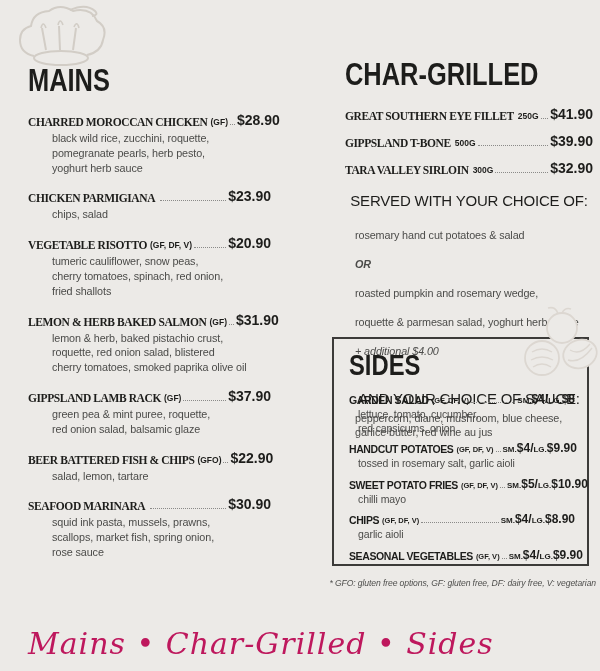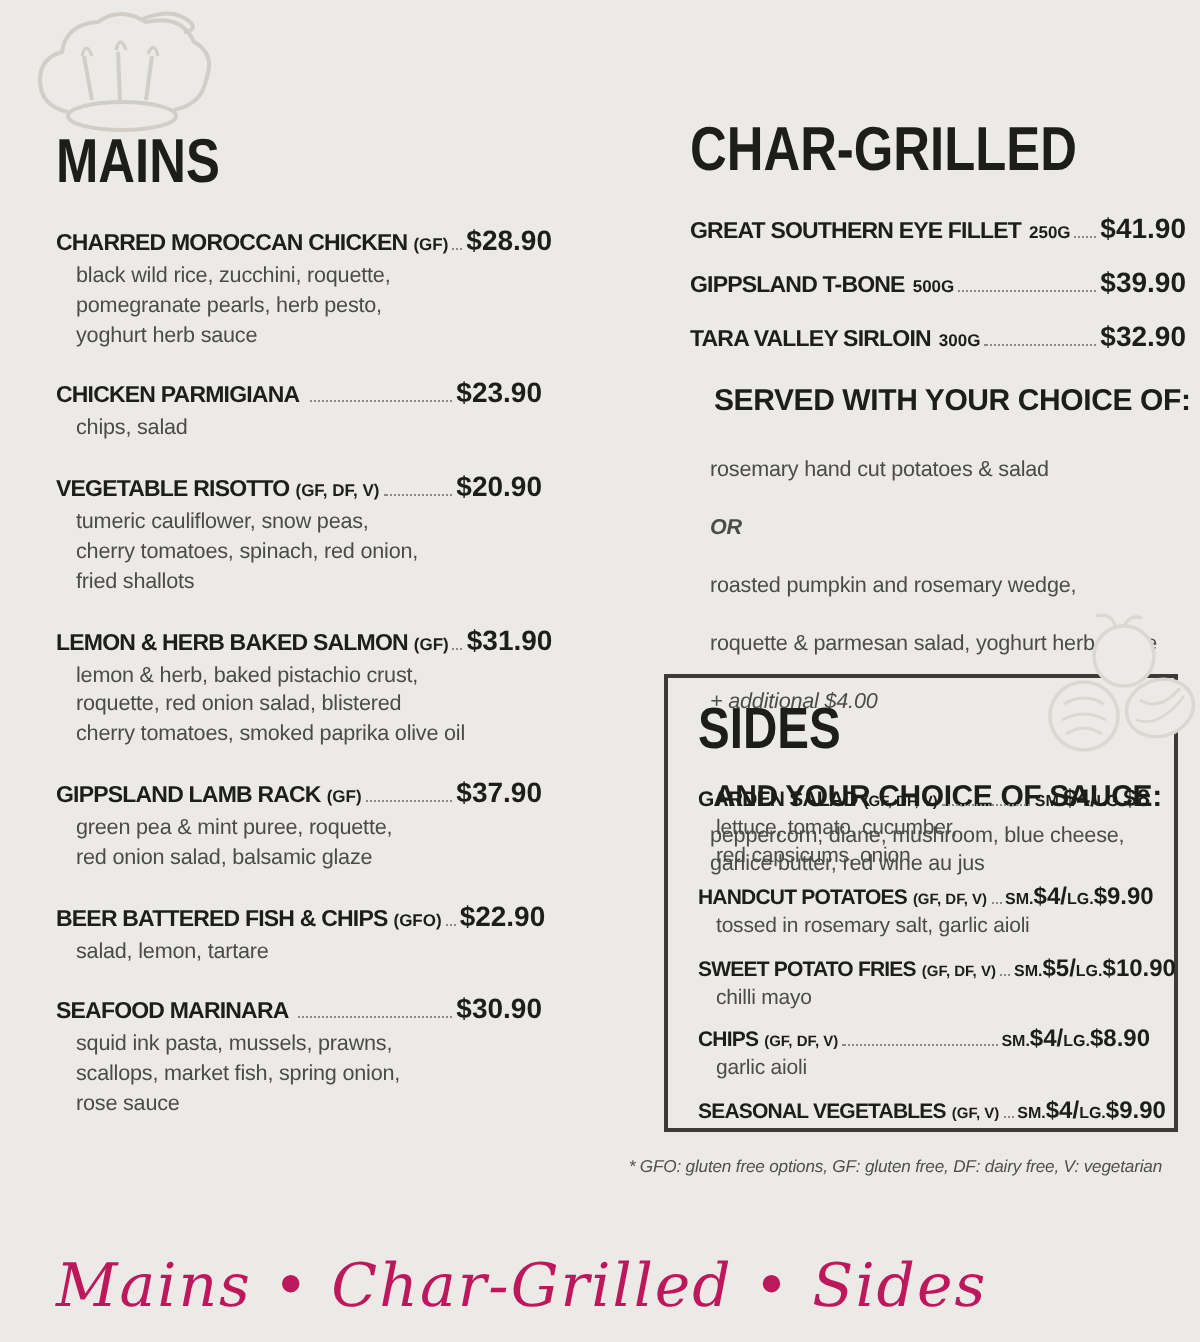--- a/index.html
+++ b/index.html
@@ -24,34 +24,34 @@
   .section-heading{
     font-size:31px;font-weight:bold;line-height:1.1;
     margin:0 0 14px 0;white-space:nowrap;
     transform:scaleX(.82);transform-origin:left center;
     letter-spacing:0;
   }
 
   
   .mi{margin-bottom:13px;}
   .mi-row{display:flex;align-items:flex-end;}
-  .mi-title{font-weight:bold;font-size:11.5px;letter-spacing:-0.4px;white-space:nowrap;}
+  .mi-title{font-weight:bold;font-size:11.5px;letter-spacing:-0.4px;white-space:nowrap;font-family:Liberation Serif, serif;}
   .mi-tags{font-weight:bold;font-size:8.5px;white-space:nowrap;margin-left:3px;padding-bottom:1px;}
   .leader{flex:1;min-width:5px;border-bottom:1px dotted #8a8a88;margin:0 2px 3px 2px;}
   .mi-price{font-weight:bold;font-size:14px;white-space:nowrap;}
   .mi-desc{
     font-size:10.8px;letter-spacing:-0.1px;color:#4B4B49;
-    line-height:14.8px;margin:3px 0 0 10px;white-space:pre-line;
+    line-height:14.8px;margin:3px 0 0 24px;white-space:pre-line;
   }
 
   
   .cg .mi{margin-bottom:11px;}
   .cg-weight{font-weight:bold;font-size:8.5px;white-space:nowrap;margin-left:4px;padding-bottom:1px;}
 
-  .sub-head{font-size:15px;font-weight:bold;letter-spacing:-0.2px;margin:16px 0 4px 12px;white-space:nowrap;}
+  .sub-head{font-size:15px;font-weight:normal;letter-spacing:-0.2px;margin:16px 0 4px 0;white-space:nowrap;text-align:center;}
   .sub-lines{font-size:10.8px;letter-spacing:-0.1px;color:#4B4B49;line-height:14.6px;margin-left:10px;white-space:pre-line;}
   .or-line{font-weight:bold;font-style:italic;}
   .addl-line{font-style:italic;}
 
   
   .sides-box{
     position:absolute;left:332px;top:337px;width:257px;height:229px;
     border:2px solid #3C3B39;box-sizing:border-box;
     padding:8px 12px 10px 15px;z-index:1;
   }
@@ -60,21 +60,21 @@
     transform:scaleX(.82);transform-origin:left center;white-space:nowrap;
   }
   .si{margin-bottom:6px;}
   .si-title{font-weight:bold;font-size:10.5px;letter-spacing:-0.4px;white-space:nowrap;}
   .si-tags{font-weight:bold;font-size:7.5px;white-space:nowrap;margin-left:3px;padding-bottom:1px;}
   .si-price{font-weight:bold;white-space:nowrap;font-size:12px;}
   .sz{font-size:8px;margin-top:35px;}
   .si-desc{font-size:10.5px;letter-spacing:-0.1px;color:#4B4B49;line-height:13.6px;margin:2px 0 0 9px;white-space:pre-line;}
 
   .footnote{
-    position:absolute;right:19px;top:578px;
+    position:absolute;right:4px;top:578px;
     font-size:8.6px;font-style:italic;color:#4F4F4D;
     white-space:nowrap;z-index:2;letter-spacing:-0.1px;
   }
 
   .footer-script{
     position:absolute;left:28px;bottom:10px;
     font-family:"DejaVu Serif",serif;font-style:italic;
     font-size:30px;color:#be185d;letter-spacing:1px;white-space:nowrap;
   }
 </style>

